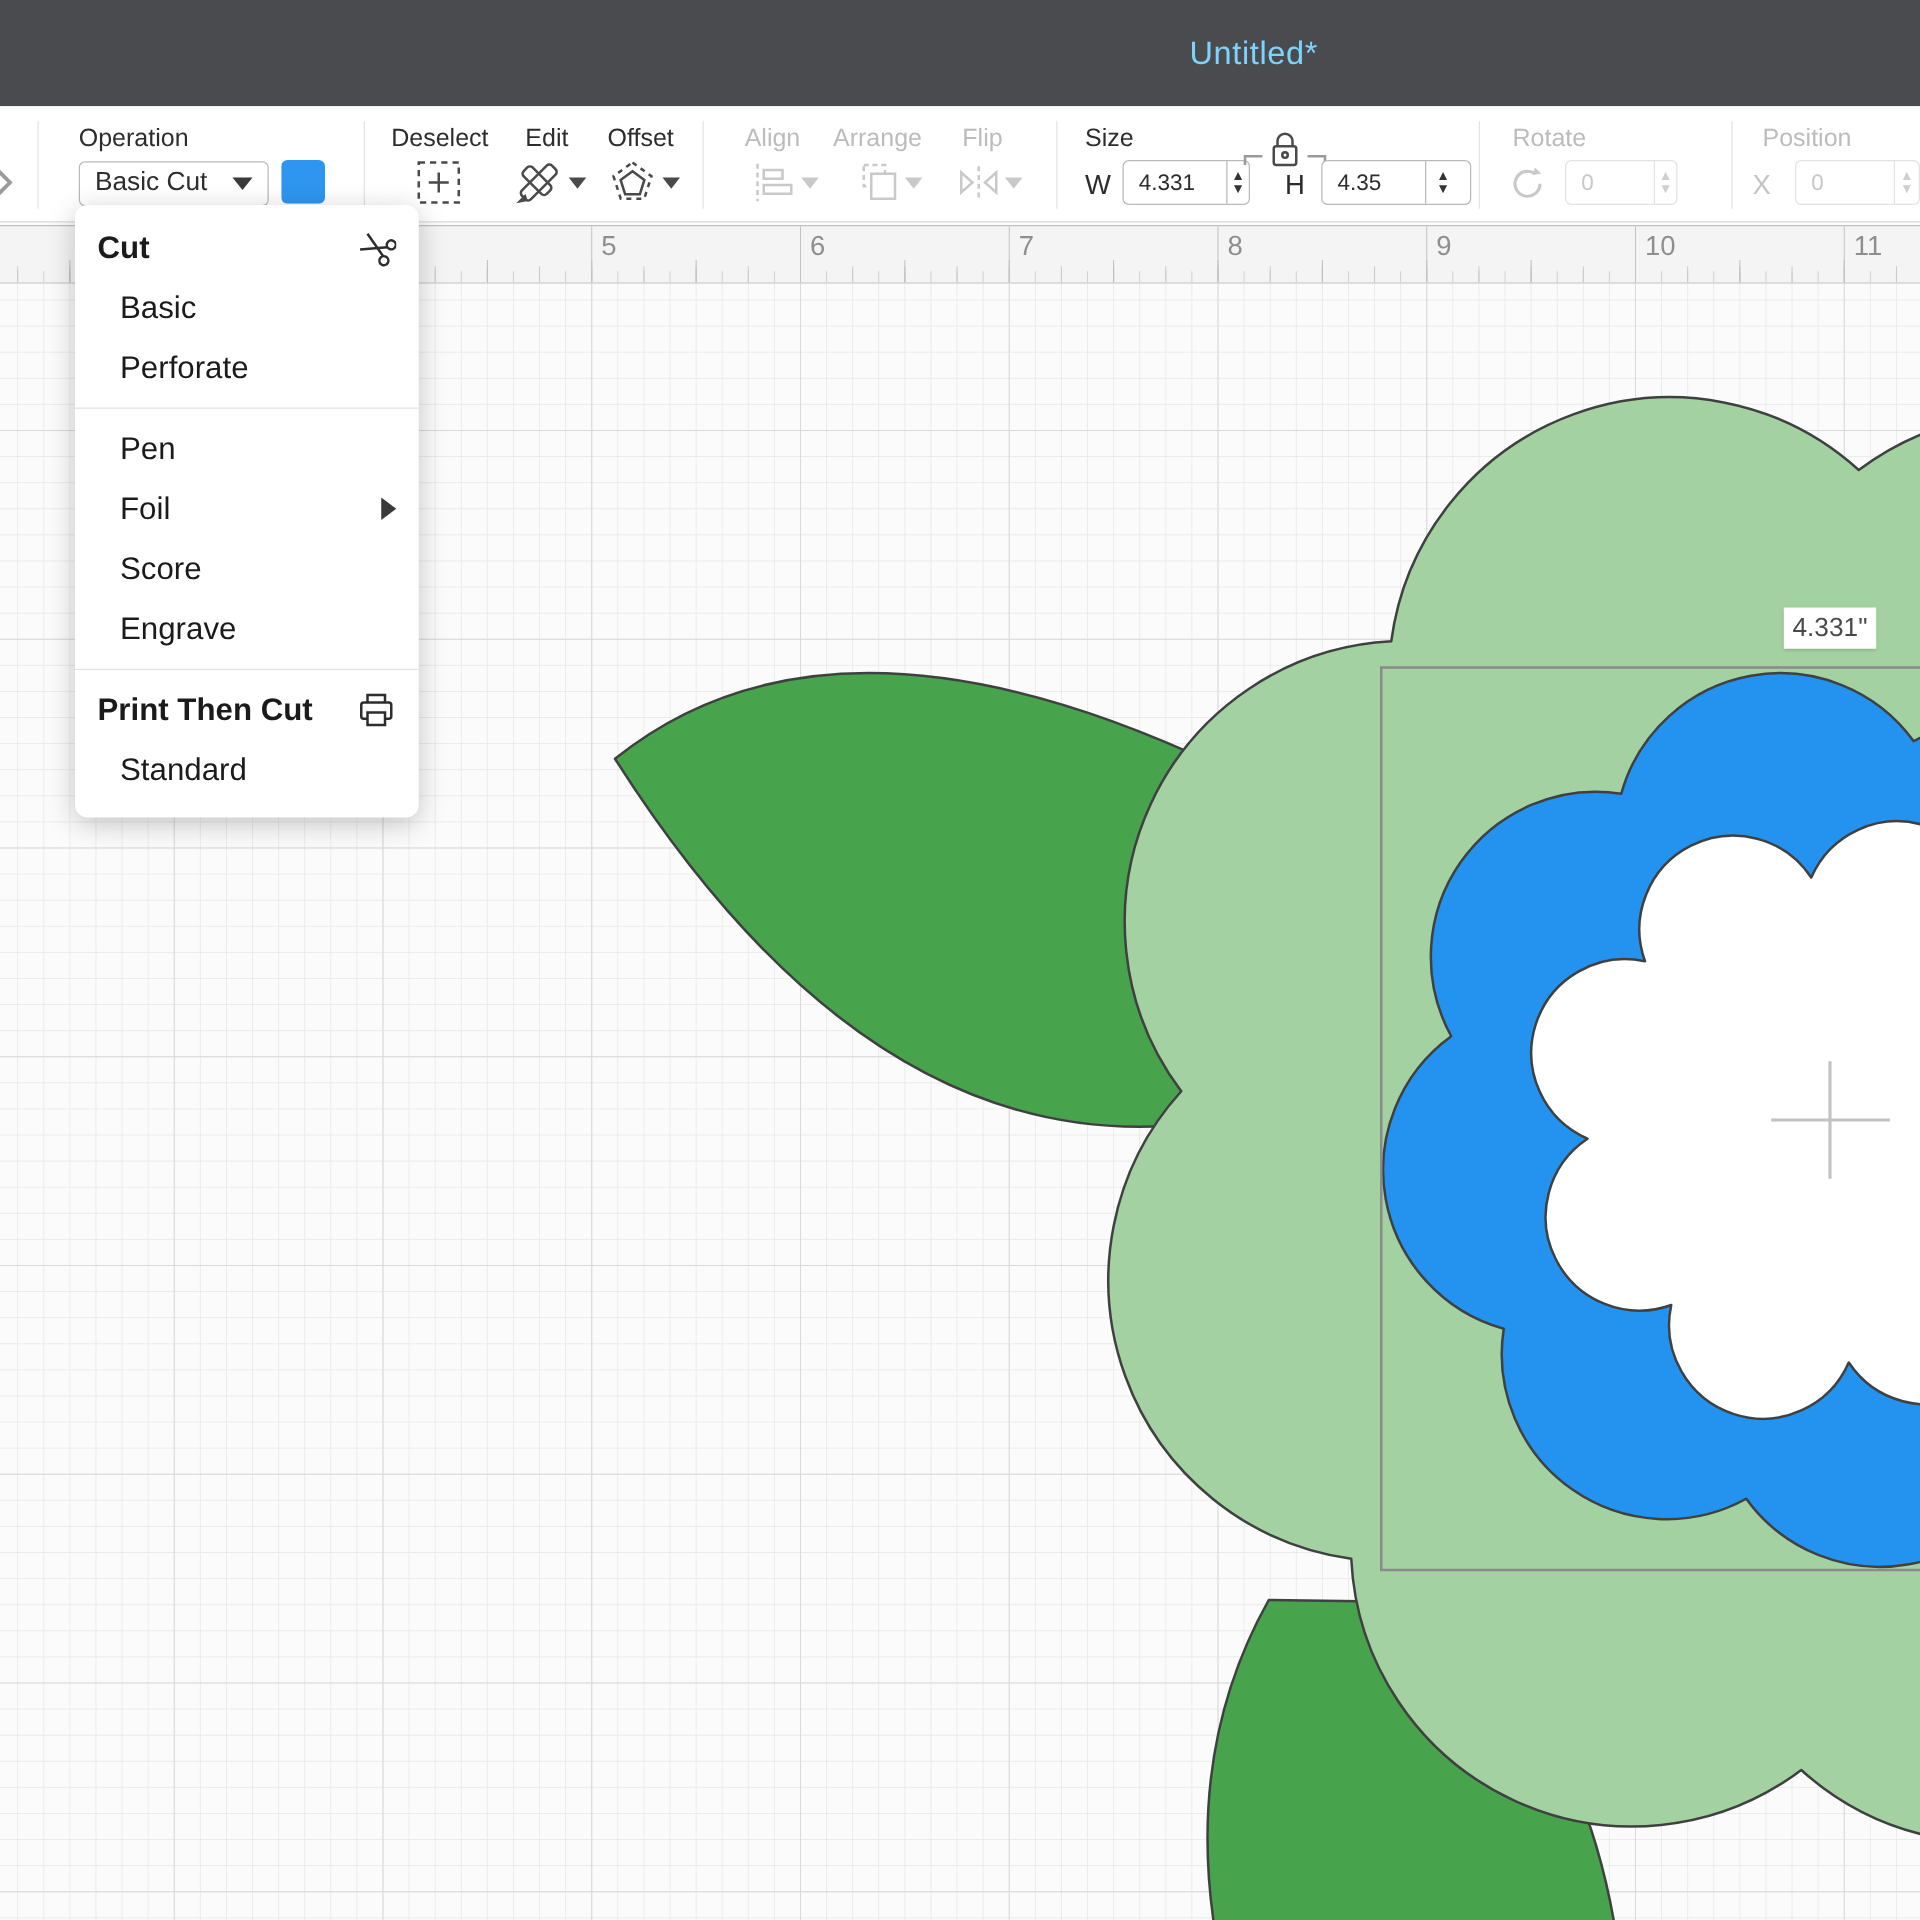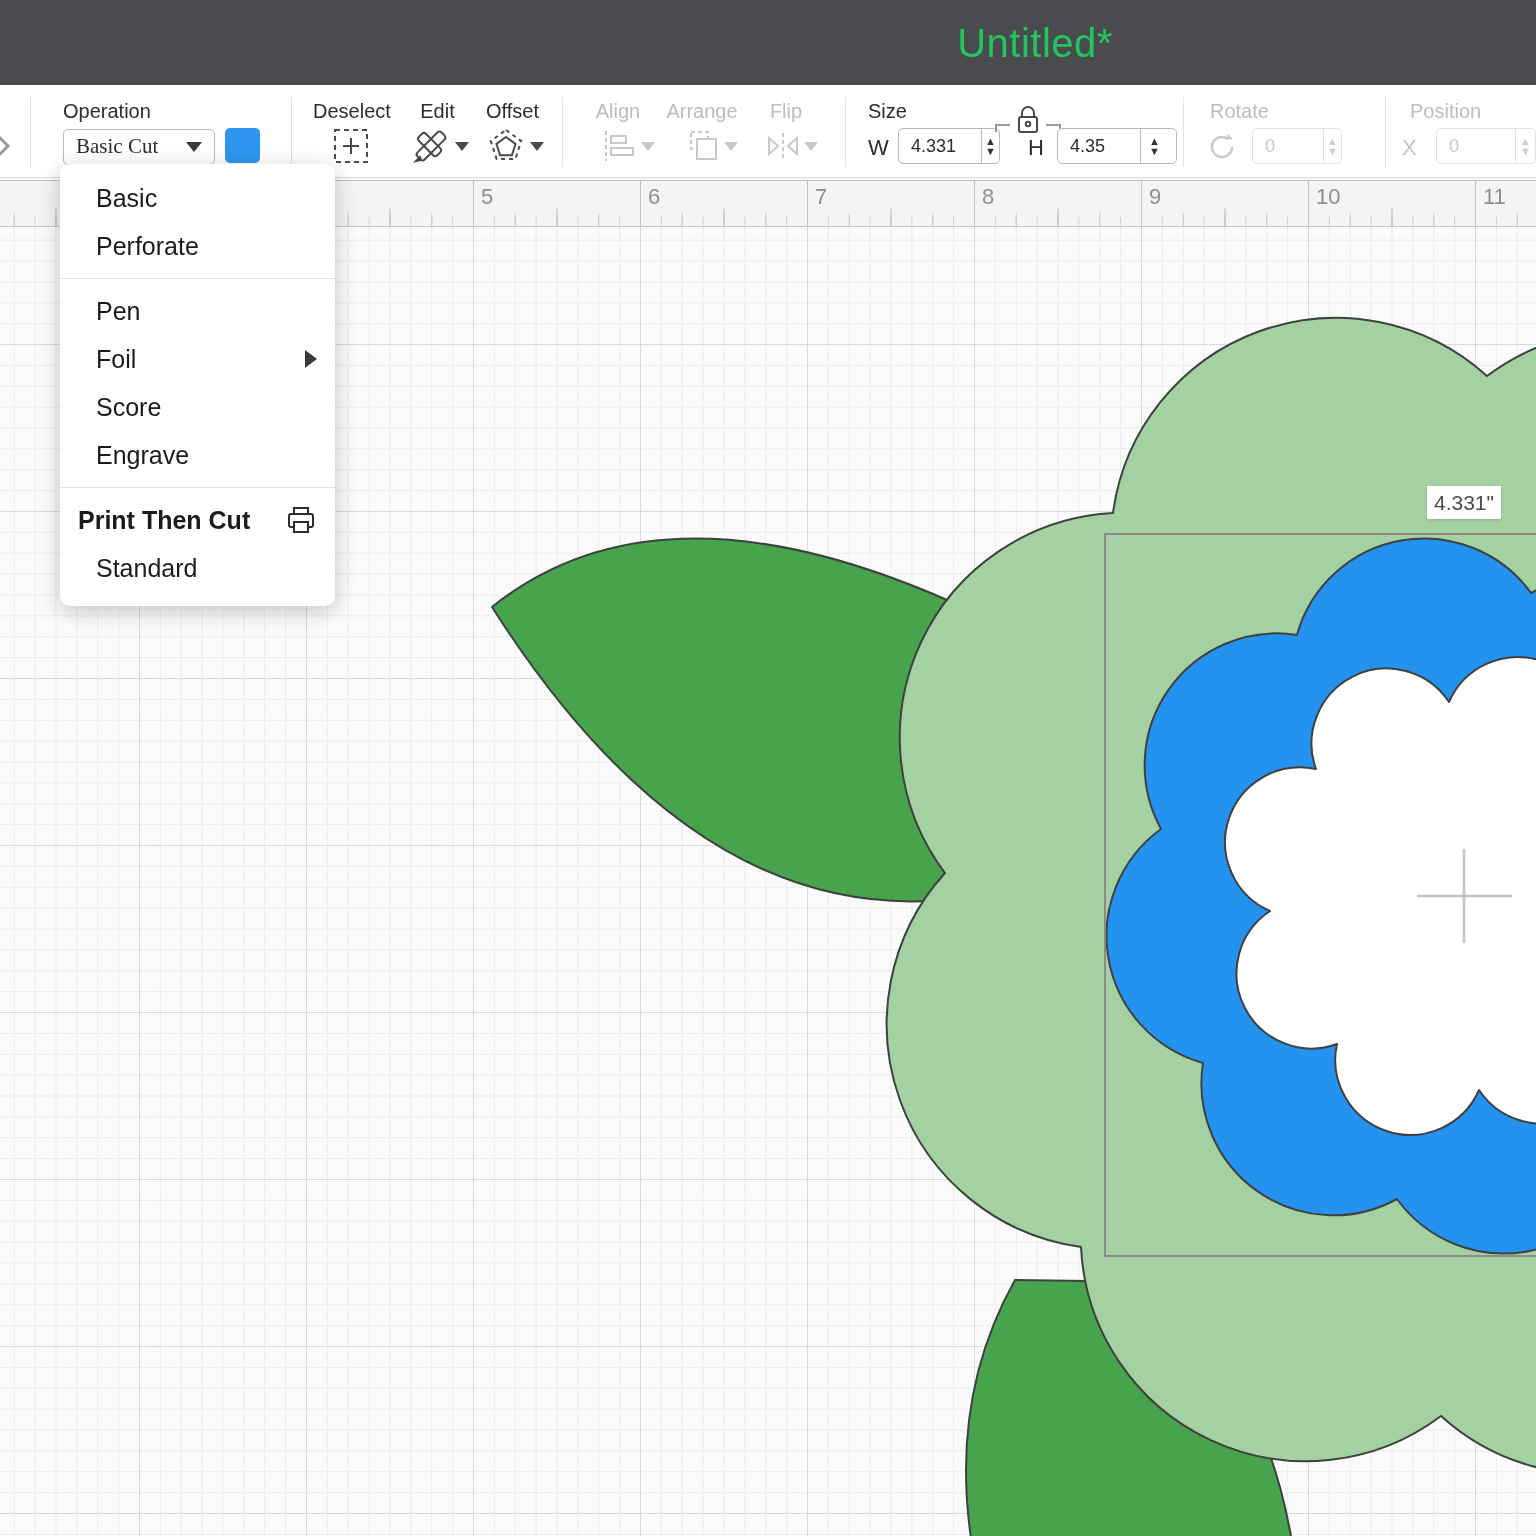--- a/index.html
+++ b/index.html
@@ -4,32 +4,32 @@
 <style>
   html,body{margin:0;padding:0;}
   body{
     width:1536px;height:1536px;position:relative;overflow:hidden;
     font-family:"Liberation Sans",sans-serif;background:#fbfbfb;
     -webkit-font-smoothing:antialiased;
   }
   
   .titlebar{position:absolute;left:0;top:0;width:1536px;height:85px;background:#4a4b4f;}
   .titlebar .title{position:absolute;left:1003px;top:50%;transform:translate(-50%,-50%);
-    color:#22c55e;font-size:40px;letter-spacing:.5px;margin-left:32px;}
+    color:#7dd3fc;font-size:26px;letter-spacing:.5px;}
   
   .toolbar{position:absolute;left:0;top:85px;width:1536px;height:92px;background:#fff;
     border-bottom:1px solid #dadada;}
   .tb-label{position:absolute;top:15px;font-size:20px;color:#2d2d2d;text-align:center;}
   .tb-label.dis{color:#bcbcbc;}
   .tb-divider{position:absolute;top:12px;height:70px;width:1px;background:#e3e3e3;}
   .tb-caret{position:absolute;width:0;height:0;border-left:7px solid transparent;
     border-right:7px solid transparent;border-top:9px solid #4a4a4a;}
   .tb-caret.dis{border-top-color:#c9c9c9;}
   .op-select{position:absolute;left:63px;top:44px;width:150px;height:34px;background:#fff;
-    border:1px solid #b9b9b9;border-radius:5px;font-size:21px;color:#2d2d2d;font-family:Liberation Serif, serif;}
+    border:1px solid #b9b9b9;border-radius:5px;font-size:21px;color:#2d2d2d;}
   .op-select .sel-text{position:absolute;left:12px;top:4px;}
   .op-select .sel-caret{position:absolute;right:12px;top:12px;width:0;height:0;
     border-left:8px solid transparent;border-right:8px solid transparent;border-top:10px solid #3a3a3a;}
   .swatch-svg{position:absolute;left:225px;top:43px;}
   .num-input{position:absolute;top:43px;height:36px;background:#fff;border:1px solid #b9b9b9;
     border-radius:5px;box-sizing:border-box;display:flex;align-items:stretch;}
   .num-input input{border:none;outline:none;width:70px;font-size:18px;color:#2d2d2d;
     padding:0 0 0 12px;font-family:Liberation Sans, sans-serif;background:transparent;}
   .num-input .stepper{width:27px;border-left:1px solid #b9b9b9;display:flex;flex-direction:column;
     align-items:center;justify-content:center;font-size:11px;color:#333;line-height:10px;cursor:pointer;}
@@ -244,20 +244,33 @@
 
     <g stroke-width="2.5" stroke="#c2c2c2">
       <path d="M 1417 896 H 1512"></path>
       <path d="M 1464 849 V 943"></path>
     </g>
   </svg>
   <div class="size-tag">4.331"</div>
 </div>
 
 <div class="menu">
+  <div class="row header">
+    <span>Cut</span>
+    <span class="right-ic">
+      <svg width="32" height="32" viewBox="0 0 32 32">
+        <g fill="none" stroke="#2d2d2d" stroke-width="2" transform="rotate(-65 16 16)">
+          <path d="M9 5 L20 24"></path>
+            <path d="M23 5 L12 24"></path>
+          <circle cx="9" cy="26" r="3.6"></circle>
+            <circle cx="23" cy="26" r="3.6"></circle>
+        </g>
+      </svg>
+    </span>
+  </div>
   <div class="row">
     <span>Basic</span>
   </div>
   <div class="row">
     <span>Perforate</span>
   </div>
 
   <div class="mdivider"></div>
 
   <div class="row">

